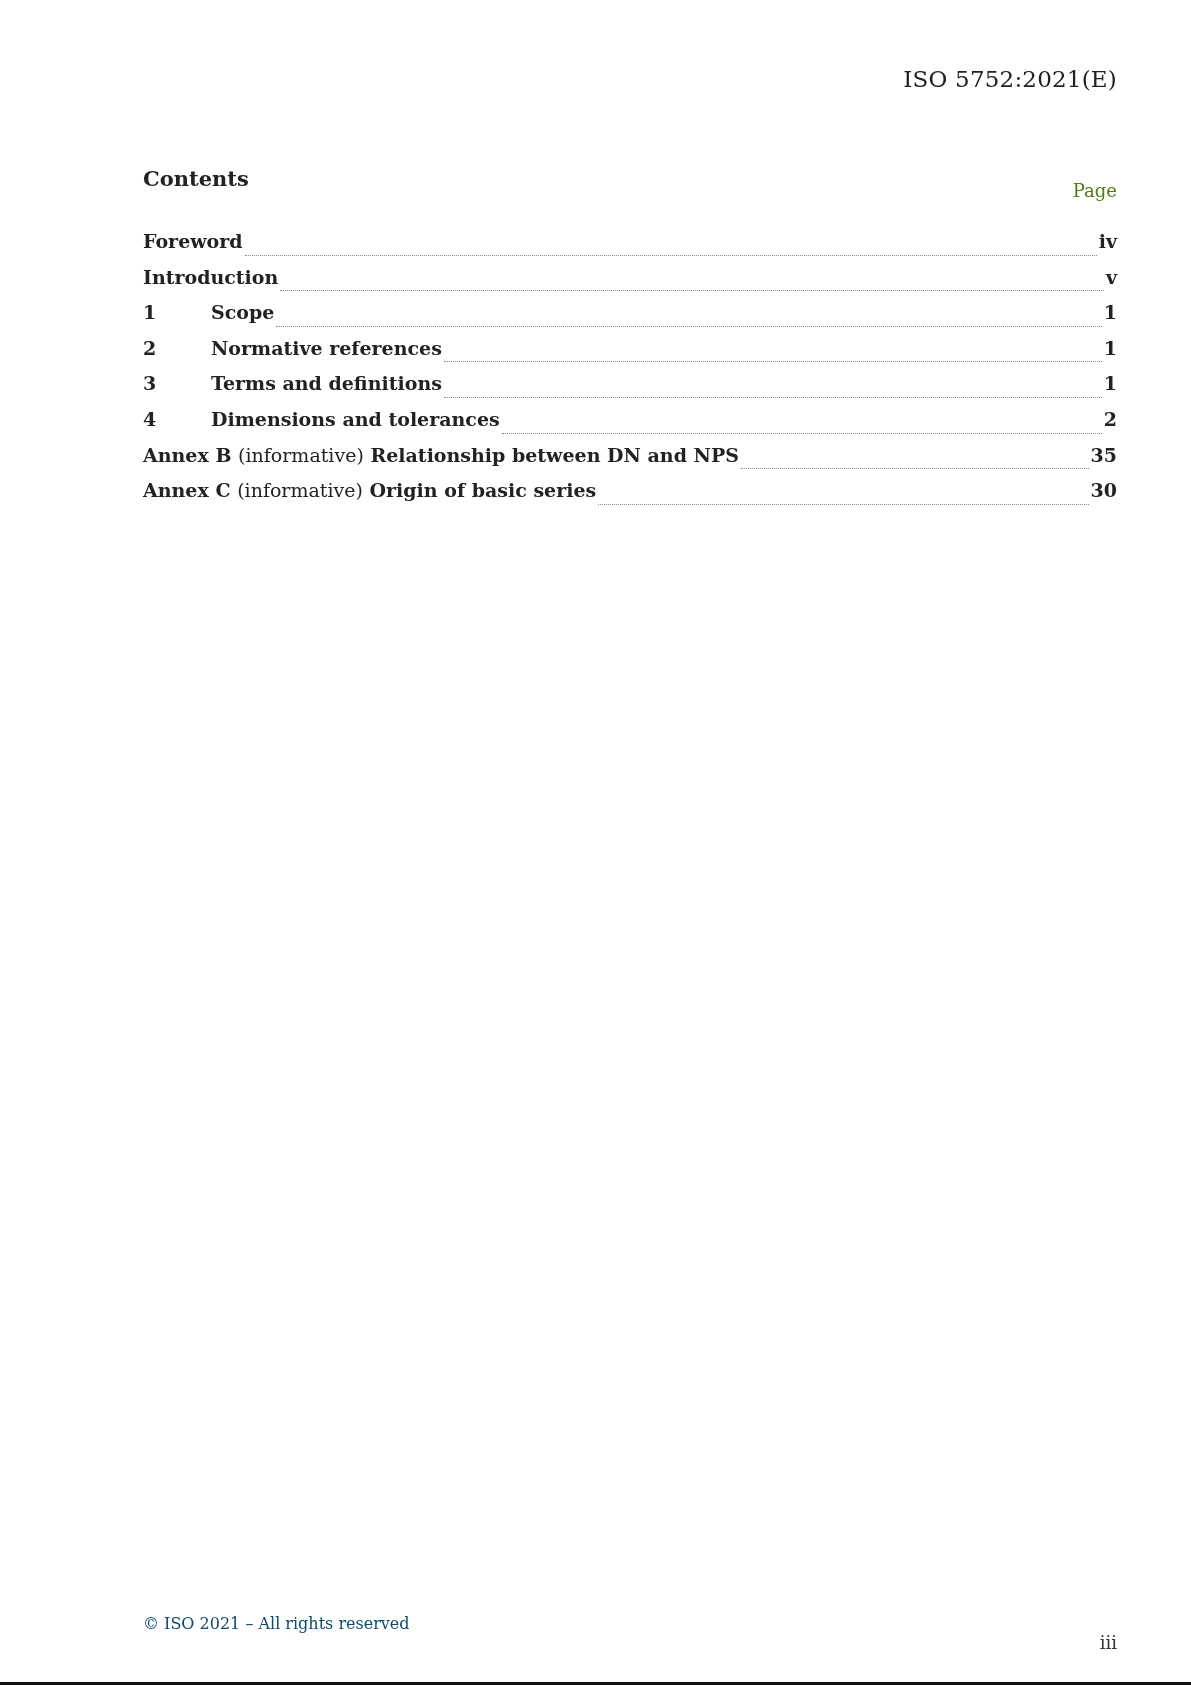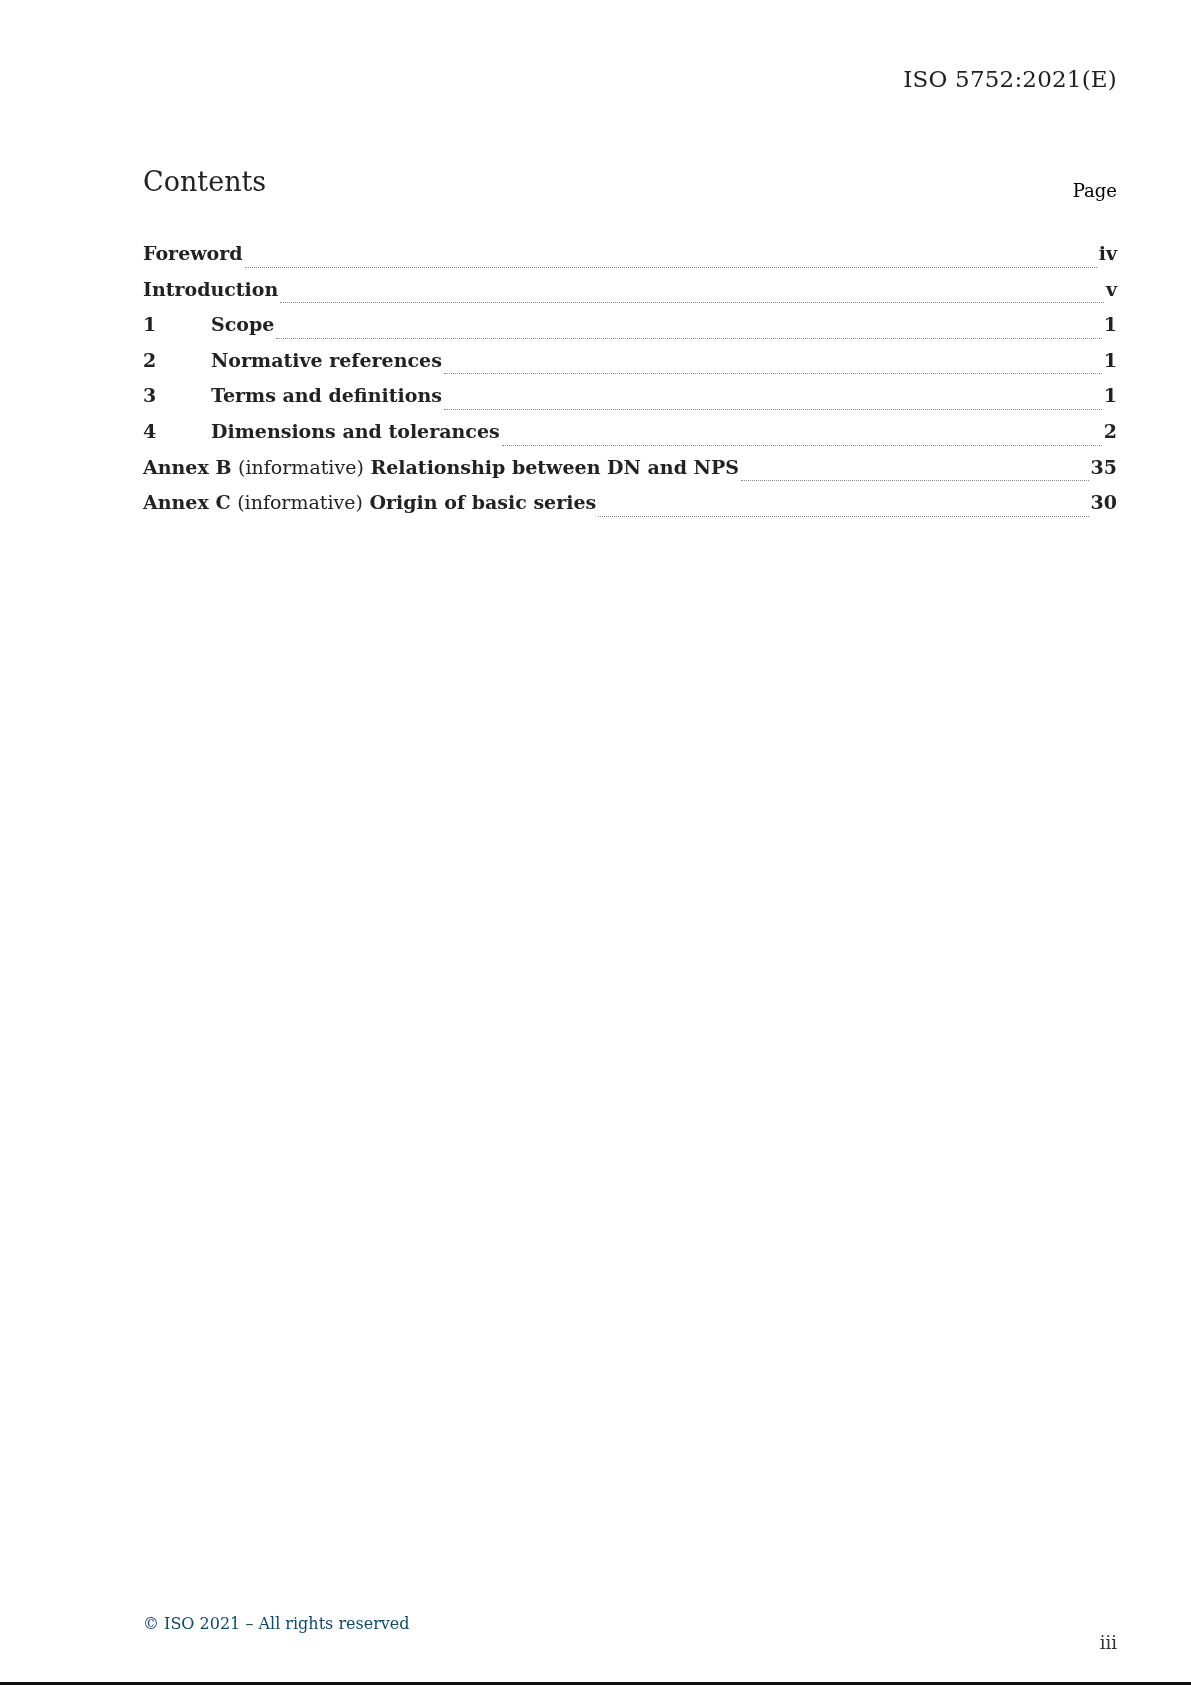--- a/index.html
+++ b/index.html
@@ -20,37 +20,36 @@
       top: 66px;
       right: 74px;
       font-size: 23px;
       font-weight: normal;
       letter-spacing: 0.2px;
     }
     .contents-title {
       position: absolute;
       top: 166px;
       left: 143px;
-      font-size: 27px;
-      font-weight: normal;
+      font-size: 21px;
+      font-weight: bold;
     }
     .page-label {
       position: absolute;
       top: 180px;
       right: 74px;
       font-size: 18px;
       font-weight: normal;
-      color: #000000;
+      color: #4d7c0f;
     }
     .toc {
       position: absolute;
       top: 230px;
       left: 143px;
       width: 974px;
-      margin-top: 12px;
     }
     .toc-row {
       display: flex;
       align-items: baseline;
       height: 35.6px;
       font-size: 19px;
       font-weight: bold;
       white-space: nowrap;
     }
     .toc-num {

